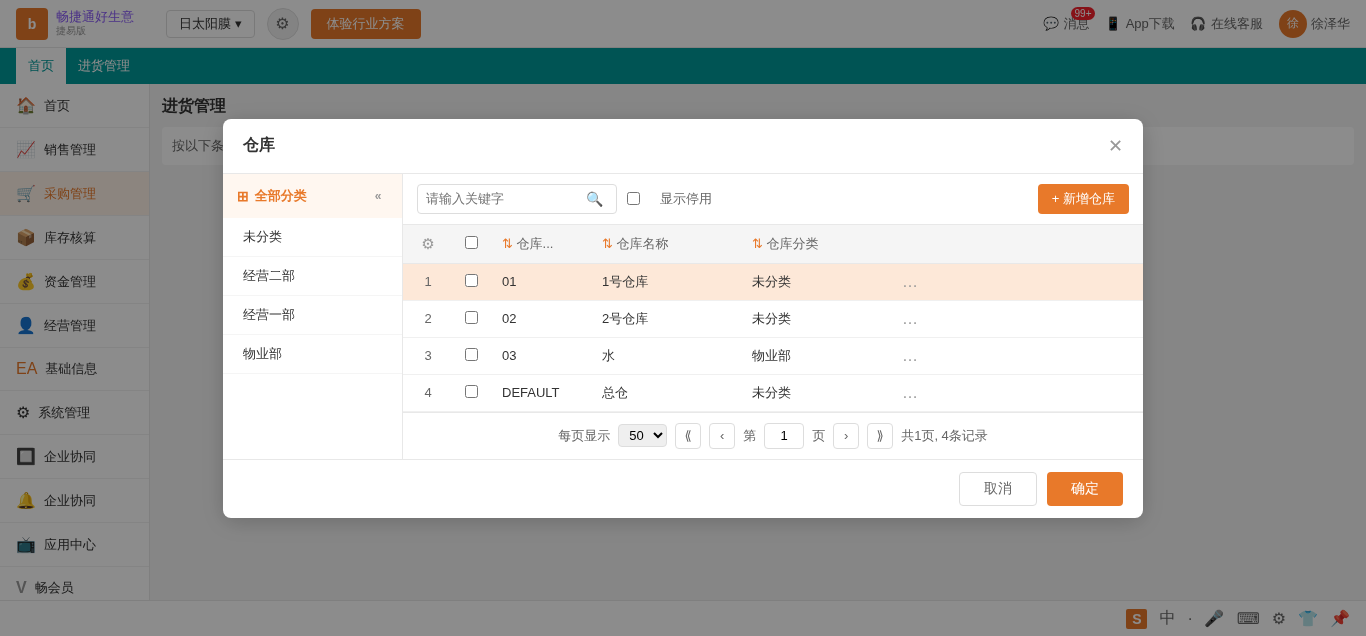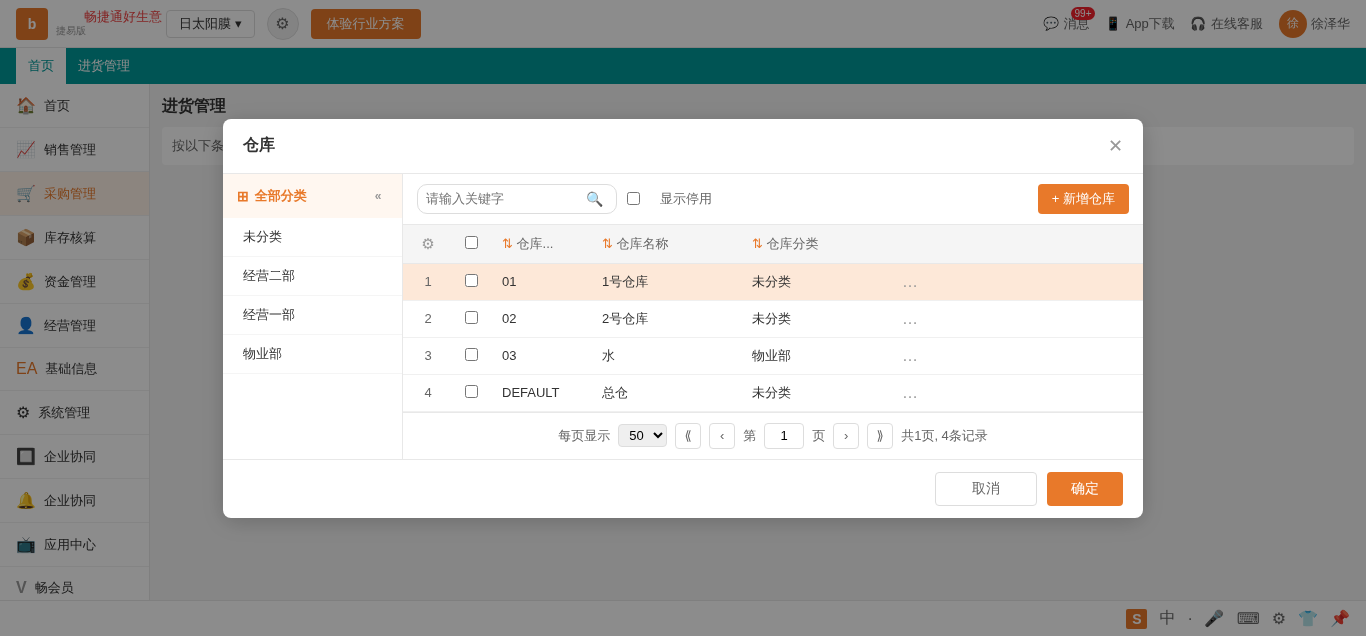--- a/index.html
+++ b/index.html
@@ -27,21 +27,21 @@
       height: 32px;
       background: #e8792a;
       border-radius: 4px;
       display: flex;
       align-items: center;
       justify-content: center;
       color: white;
       font-weight: bold;
       font-size: 14px;
     }
-    .logo-text { font-size: 13px; color: #ef4444; line-height: 1.2; margin-left: 28px; }
+    .logo-text { font-size: 13px; color: #8b5cf6; line-height: 1.2; }
     .logo-sub { font-size: 10px; color: #999; }
     .header-mid {
       flex: 1;
       display: flex;
       align-items: center;
       gap: 12px;
     }
     .store-selector {
       display: flex;
       align-items: center;
@@ -270,21 +270,21 @@
       padding: 10px 14px;
       display: flex;
       align-items: center;
       gap: 10px;
       border-bottom: 1px solid #e8e8e8;
     }
     .search-input-wrap {
       display: flex;
       align-items: center;
       border: 1px solid #ddd;
-      border-radius: 10px;
+      border-radius: 4px;
       padding: 0 8px;
       height: 30px;
       flex: 0 0 200px;
     }
     .search-input-wrap input {
       border: none;
       outline: none;
       font-size: 13px;
       width: 160px;
       color: #999;
@@ -400,21 +400,21 @@
       padding: 12px 20px;
       border-top: 1px solid #e8e8e8;
       display: flex;
       justify-content: flex-end;
       gap: 10px;
     }
     .btn-cancel {
       background: #fff;
       border: 1px solid #ddd;
       color: #666;
-      padding: 7px 36px;
+      padding: 7px 24px;
       border-radius: 4px;
       cursor: pointer;
       font-size: 14px;
     }
     .btn-confirm {
       background: #e8792a;
       color: white;
       border: none;
       padding: 7px 24px;
       border-radius: 4px;

